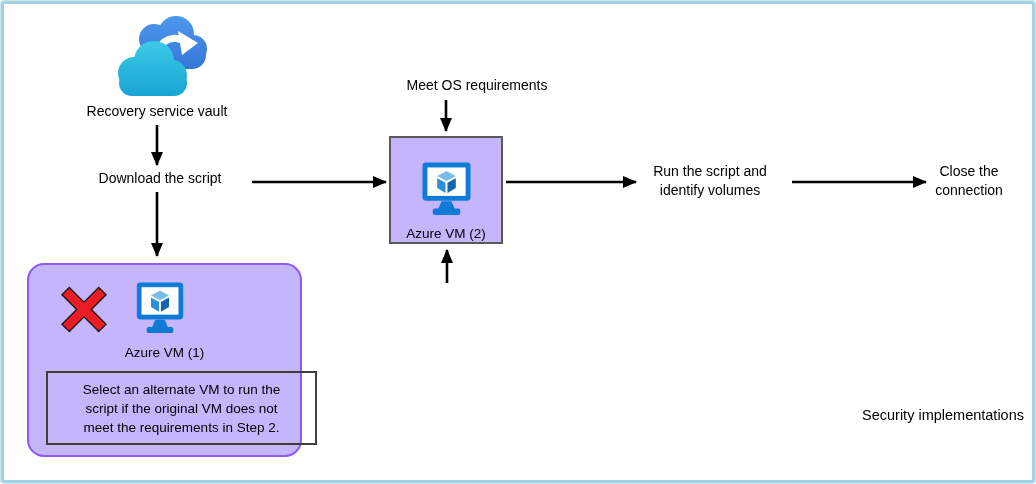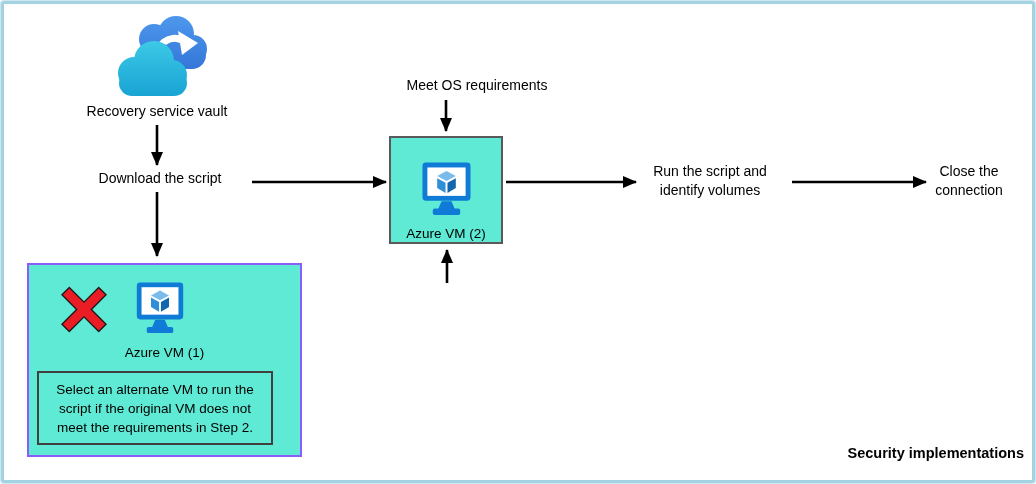--- a/index.html
+++ b/index.html
@@ -25,29 +25,29 @@
   .label {
     position: absolute;
     font-size: 14px;
     line-height: 16px;
     text-align: center;
     white-space: pre-line;
   }
   .two-line { line-height: 19px; }
   .box {
     position: absolute;
-    background: #5eead4;
+    background: #c4b5fd;
     border: 2px solid #8b5cf6;
     box-sizing: border-box;
   }
   .vm2-box { border-color: #595959; }
   .note-box {
     position: absolute;
-    left: 8px; top: 106px;
-    width: 236px; height: 74px;
+    left: 17px; top: 106px;
+    width: 271px; height: 74px;
     border: 2px solid #404040;
     box-sizing: border-box;
     display: flex;
     align-items: center;
     justify-content: center;
     text-align: center;
     font-size: 13.5px;
     line-height: 19px;
     white-space: pre-line;
   }
@@ -56,23 +56,22 @@
     left: 0; width: 100%;
     font-size: 13.5px;
     line-height: 16px;
     text-align: center;
   }
   .arrows { position: absolute; left: 0; top: 0; pointer-events: none; }
   .title-label {
     position: absolute;
     top: 406px; right: 12px;
     font-size: 14.5px;
-    font-weight: 700;
+    font-weight: 400;
     line-height: 18px;
-    margin-top: 38px;
   }
 </style>
 </head>
 <body>
 
 <div class="canvas">
 
   <div class="frame"></div>
 
   <svg class="arrows" width="1036" height="484" viewBox="0 0 1036 484">
@@ -116,21 +115,21 @@
       <circle cx="40" cy="49" r="20"></circle>
       <circle cx="58" cy="63" r="15"></circle>
       <rect x="5" y="58" width="68" height="26" rx="13"></rect>
     </g>
   </svg>
 
   <div class="label" style="left:57px; top:103px; width:200px;">Recovery service vault</div>
 
   <div class="label" style="left:60px; top:170px; width:200px;text-align:center;">Download the script</div>
 
-  <div class="box" style="left:27px; top:263px; width:275px; height:194px;">
+  <div class="box" style="left:27px; top:263px; width:275px; height:194px;border-radius:17px;">
     <svg class="icon" style="left:32px; top:20px;" width="46" height="49" viewBox="0 0 100 100">
       <polygon points="18,2 50,34 82,2 98,18 66,50 98,82 82,98 50,66 18,98 2,82 34,50 2,18" fill="#ea1c24" stroke="#1a1a1a" stroke-width="3"></polygon>
     </svg>
     <svg class="icon" style="left:107px; top:17px;" width="48" height="53" viewBox="0 0 50 56">
       <rect x="0.5" y="0.5" width="49" height="39" rx="3.5" fill="#0f7bd6"></rect>
       <rect x="5.5" y="5.5" width="39" height="29" fill="#ffffff"></rect>
       <g>
         <polygon points="25,9 34.5,14.2 25,19.4 15.5,14.2" fill="#79bbea"></polygon>
         <polygon points="15.5,16.4 24,21 24,31.5 15.5,26.4" fill="#2e8fd8"></polygon>
         <polygon points="34.5,16.4 26,21 26,31.5 34.5,26.4" fill="#1166ae"></polygon>

